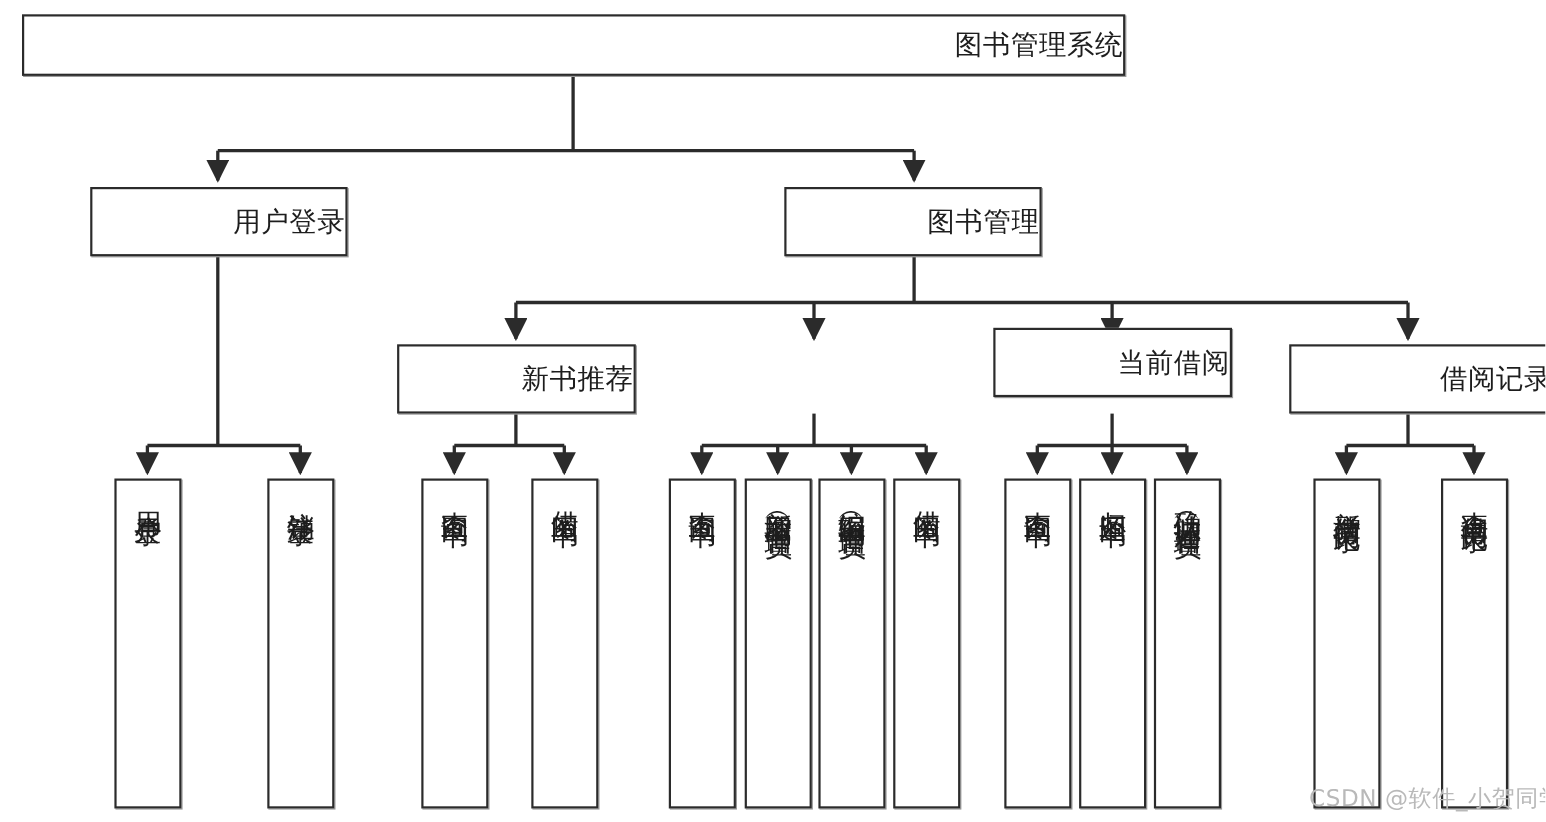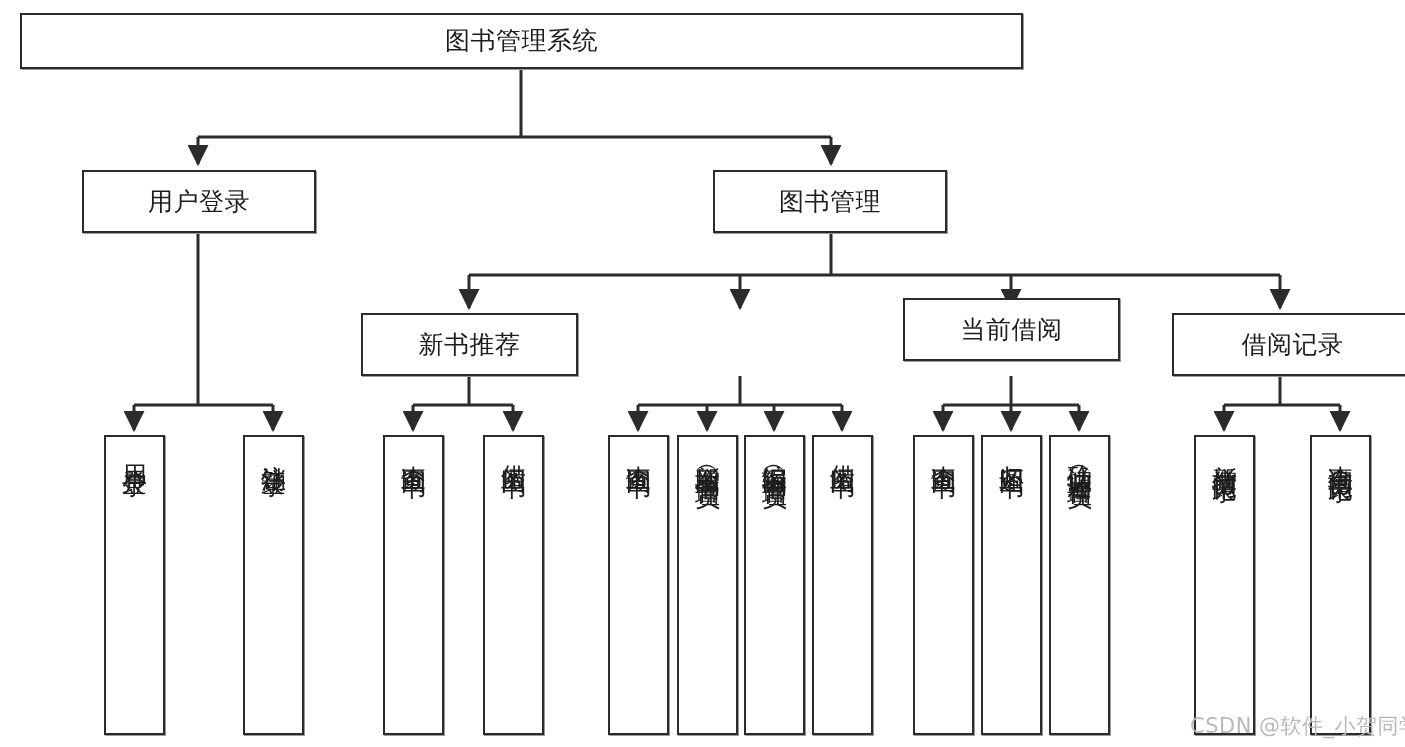--- a/index.html
+++ b/index.html
@@ -27,21 +27,21 @@
     pointer-events: none;
   }
   .node {
     position: absolute;
     box-sizing: border-box;
     background: #ffffff;
     border: 2px solid #2b2b2b;
     box-shadow: 1px 1px 0 0 #9a9a9a;
     display: flex;
     align-items: center;
-    justify-content: center;
+    justify-content: flex-end;
     color: #1d1d1d;
     z-index: 2;
   }
   .node-label {
     display: block;
     text-align: center;
     line-height: 1.18;
     letter-spacing: 0.5px;
     white-space: nowrap;
   }

